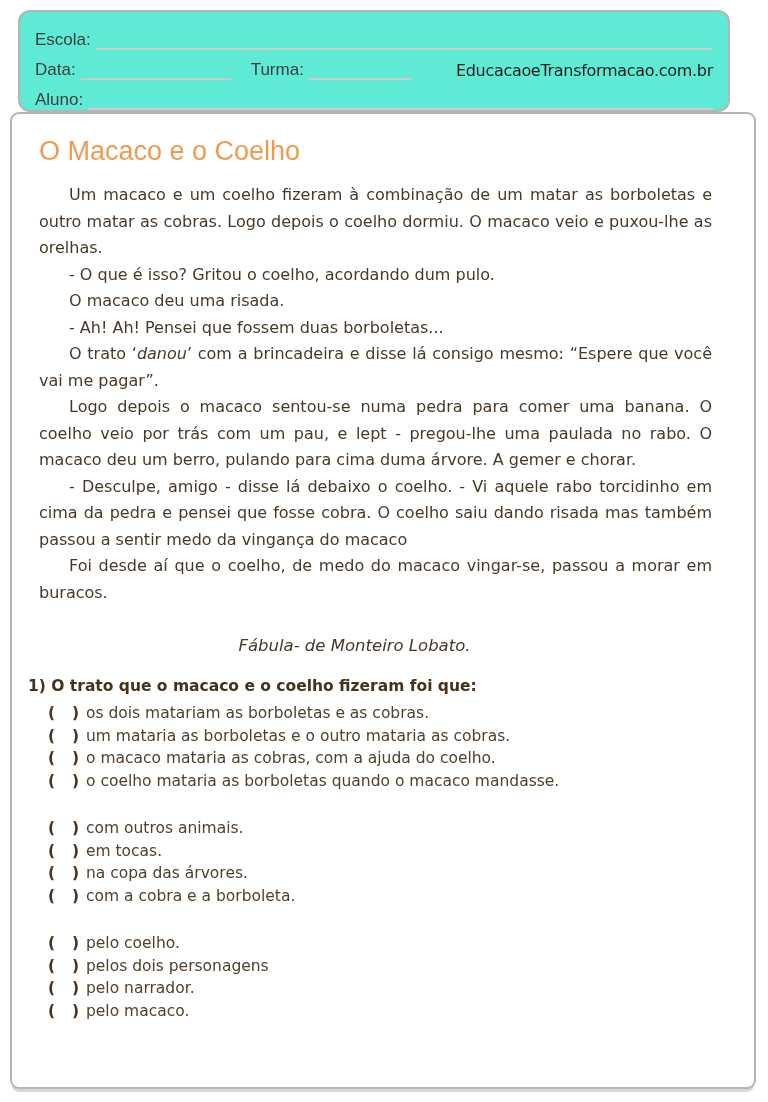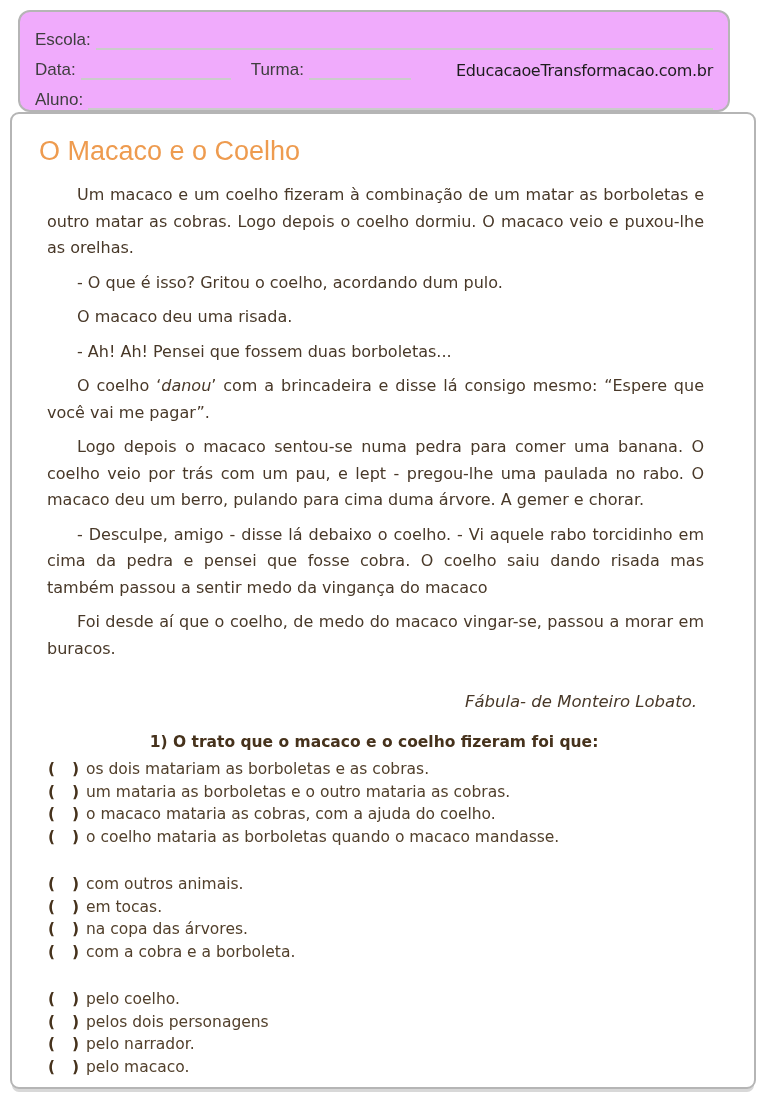--- a/index.html
+++ b/index.html
@@ -2,47 +2,47 @@
 <html style="--title: #ee9b4f; --body_text: #483828; --question: #46321c; --option: #52402c; --border: #b5b5b5; --underline: #cbcbcb; --label: #3e3e3e; --logo: #1c1c1c;"><head>
 <meta charset="utf-8">
 <style>
   html,body{margin:0;padding:0;background:#ffffff;}
   .page{position:relative;width:768px;height:1102px;background:#ffffff;overflow:hidden;
         font-family:"DejaVu Sans",sans-serif;}
 
   
   .header-box{position:absolute;left:18px;top:10px;width:712px;height:102px;
               border:2px solid var(--border,#b5b5b5);border-radius:12px;
-              box-sizing:border-box;padding:9px 15px 0 15px;background:#f0abfc;}
+              box-sizing:border-box;padding:9px 15px 0 15px;background:#5eead4;}
   .hrow{display:flex;align-items:flex-end;height:29px;margin-bottom:1px;}
   .hlabel{font-family:"Liberation Sans",sans-serif;font-size:17px;line-height:20px;
           color:var(--label,#3e3e3e);padding-right:5px;white-space:nowrap;}
   .hline{display:inline-block;height:16px;border-bottom:2px solid var(--underline,#cbcbcb);}
   .hflex{flex:1;}
   .wdate{width:150px;margin-right:20px;}
   .wturma{width:102px;margin-right:12px;}
   .logo{margin-left:auto;font-family:"DejaVu Sans",cursive;font-size:16px;line-height:23px;
         color:var(--logo,#1c1c1c);letter-spacing:-0.3px;white-space:nowrap;position:relative;top:2px;}
 
   
   .main-box{position:absolute;left:10px;top:112px;width:746px;height:977px;
             border:2px solid var(--border,#b5b5b5);border-radius:9px;background:#fff;
             box-sizing:border-box;box-shadow:0 5px 0 -2px #d8d8d8;overflow:hidden;}
   .title{margin:22px 8px 0 27px;font-family:"Liberation Sans",sans-serif;font-weight:400;
          font-size:27px;line-height:31px;color:var(--title,#ee9b4f);}
   .story{margin:15px 42px 0 27px;font-size:16px;line-height:26.5px;color:var(--body_text,#483828);}
-  .para{margin:8px;text-align:justify;text-indent:30px;}
+  .para{margin:0;text-align:justify;text-indent:30px;}
   .it{font-style:italic;}
-  .attribution{margin:30px 57px 0 0;text-align:right;font-style:italic;font-size:16.5px;
+  .attribution{margin:30px 57px 0 0;text-align:center;font-style:italic;font-size:16.5px;
                color:var(--body_text,#483828);}
 
   
   .questions{margin:21px 34px 0 16px;font-size:15.5px;}
   .qblock{margin-bottom:25px;}
-  .qheader{font-weight:700;color:var(--question,#46321c);line-height:21px;margin:0 0 5px 0;text-align:center;}
+  .qheader{font-weight:700;color:var(--question,#46321c);line-height:21px;margin:0 0 5px 0;}
   .opt{line-height:22.5px;color:var(--option,#52402c);margin-left:20px;}
   .mark{font-weight:700;white-space:pre;word-spacing:3px;margin-right:7px;
         color:var(--question,#46321c);cursor:pointer;}
 </style>
 </head>
 <body>
 
 <div class="page">
 
   <div class="header-box">
@@ -63,21 +63,21 @@
     </div>
   </div>
 
   <div class="main-box">
     <h1 class="title">O Macaco e o Coelho</h1>
     <div class="story" id="story">
         <p class="para"><span>Um macaco e um coelho fizeram à combinação de um matar as borboletas e outro matar as cobras. Logo depois o coelho dormiu. O macaco veio e puxou-lhe as orelhas.</span></p>
         <p class="para"><span>- O que é isso? Gritou o coelho, acordando dum pulo.</span></p>
         <p class="para"><span>O macaco deu uma risada.</span></p>
         <p class="para"><span>- Ah! Ah! Pensei que fossem duas borboletas...</span></p>
-        <p class="para"><span>O coelho ‘</span><span class="it">danou</span><span>’ com a brincadeira e disse lá consigo mesmo: “Espere que você vai me pagar”.</span></p>
+        <p class="para"><span>O trato ‘</span><span class="it">danou</span><span>’ com a brincadeira e disse lá consigo mesmo: “Espere que você vai me pagar”.</span></p>
         <p class="para"><span>Logo depois o macaco sentou-se numa pedra para comer uma banana. O coelho veio por trás com um pau, e lept - pregou-lhe uma paulada no rabo. O macaco deu um berro, pulando para cima duma árvore. A gemer e chorar.</span></p>
         <p class="para"><span>- Desculpe, amigo - disse lá debaixo o coelho. - Vi aquele rabo torcidinho em cima da pedra e pensei que fosse cobra. O coelho saiu dando risada mas também passou a sentir medo da vingança do macaco</span></p>
         <p class="para"><span>Foi desde aí que o coelho, de medo do macaco vingar-se, passou a morar em buracos.</span></p>
       </div>
     <div class="attribution">Fábula-  de Monteiro Lobato.</div>
     <div class="questions" id="questions">
         <div class="qblock">
           <div class="qheader">1) O trato que o macaco e o coelho fizeram foi que:</div>
           <div class="opt"><span class="mark">(  )</span><span>os dois matariam as borboletas e as cobras.</span></div>
           <div class="opt"><span class="mark">(  )</span><span>um mataria as borboletas e o outro mataria as cobras.</span></div>

